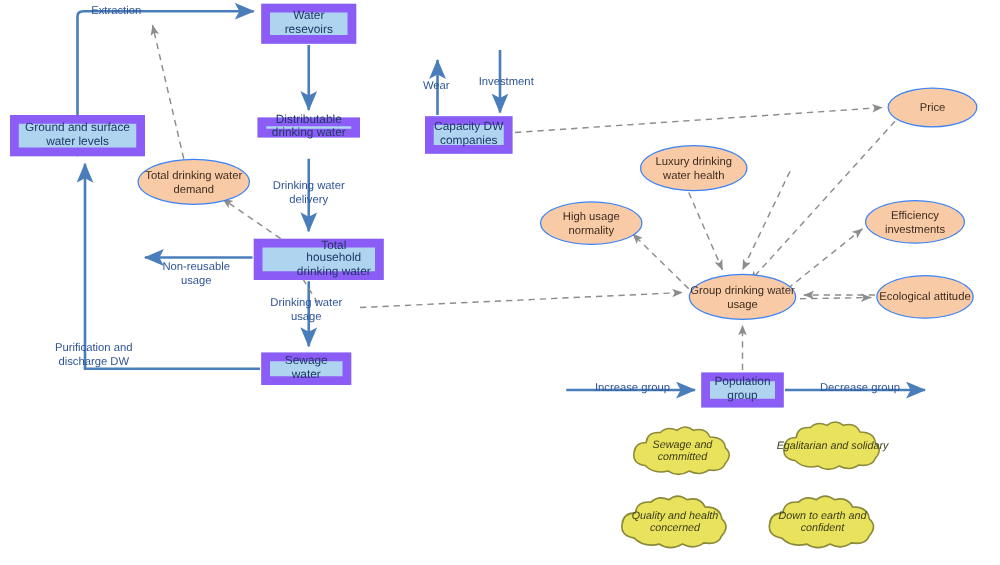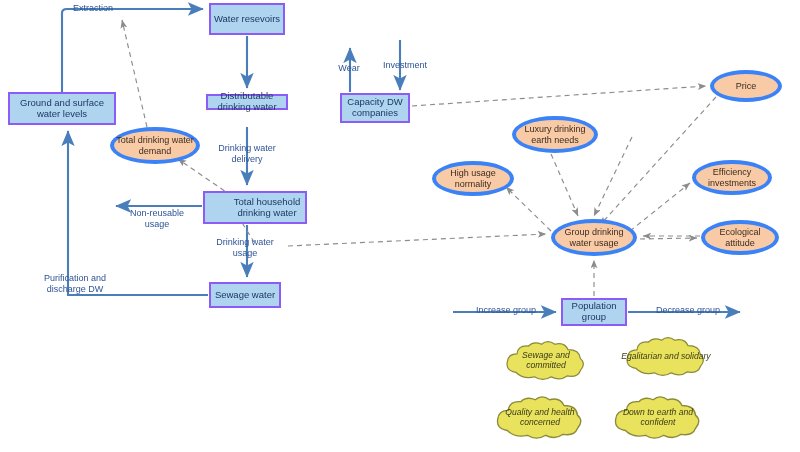--- a/index.html
+++ b/index.html
@@ -2,22 +2,22 @@
 <html><head>
 <meta charset="utf-8">
 <style>
   html,body{margin:0;padding:0;background:#ffffff;}
   body{width:800px;height:452px;overflow:hidden;font-family:"Liberation Sans",sans-serif;}
   #stage{position:relative;width:800px;height:452px;background:#fff;}
   svg#wires{position:absolute;left:0;top:0;width:800px;height:452px;}
 
   .node{position:absolute;box-sizing:border-box;display:flex;align-items:center;justify-content:center;
         text-align:center;color:#1f3864;line-height:1.12;z-index:3;}
-  .box{background:#aed4f0;border:2px solid #8b5cf6;font-size:9.5px;}
-  .ellipse{background:#f8cba6;border:4px solid #3b82f6;border-radius:50%;font-size:9px;color:#3d2b1f;}
+  .box{background:#aed4f0;border:7px solid #8b5cf6;font-size:9.5px;}
+  .ellipse{background:#f8cba6;border:1px solid #3b82f6;border-radius:50%;font-size:9px;color:#3d2b1f;}
   .cloudwrap{position:absolute;z-index:3;}
   .cloudtext{position:absolute;left:0;top:0;width:100%;height:100%;display:flex;align-items:center;
              justify-content:center;text-align:center;font-size:8.6px;color:#3b3b1a;line-height:1.15;
              font-style:italic;}
   .lbl{position:absolute;color:#2e5496;font-size:9px;text-align:center;line-height:1.2;z-index:2;}
 </style>
 </head>
 <body>
 
 <div id="stage">
@@ -111,21 +111,21 @@
 
   <div class="node box" style="left:561px;top:298px;width:66px;height:28px;">
     <span>Population group</span>
   </div>
 
   <div class="node ellipse" style="left:110px;top:127px;width:90px;height:37px;">
     <span>Total drinking water demand</span>
   </div>
 
   <div class="node ellipse" style="left:512px;top:116px;width:86px;height:37px;">
-    <span>Luxury drinking earth needs</span>
+    <span>Luxury drinking water health</span>
   </div>
 
 
   <div class="node ellipse" style="left:432px;top:161px;width:82px;height:35px;">
     <span>High usage normality</span>
   </div>
 
   <div class="node ellipse" style="left:710px;top:70px;width:72px;height:32px;">
     <span>Price</span>
   </div>

